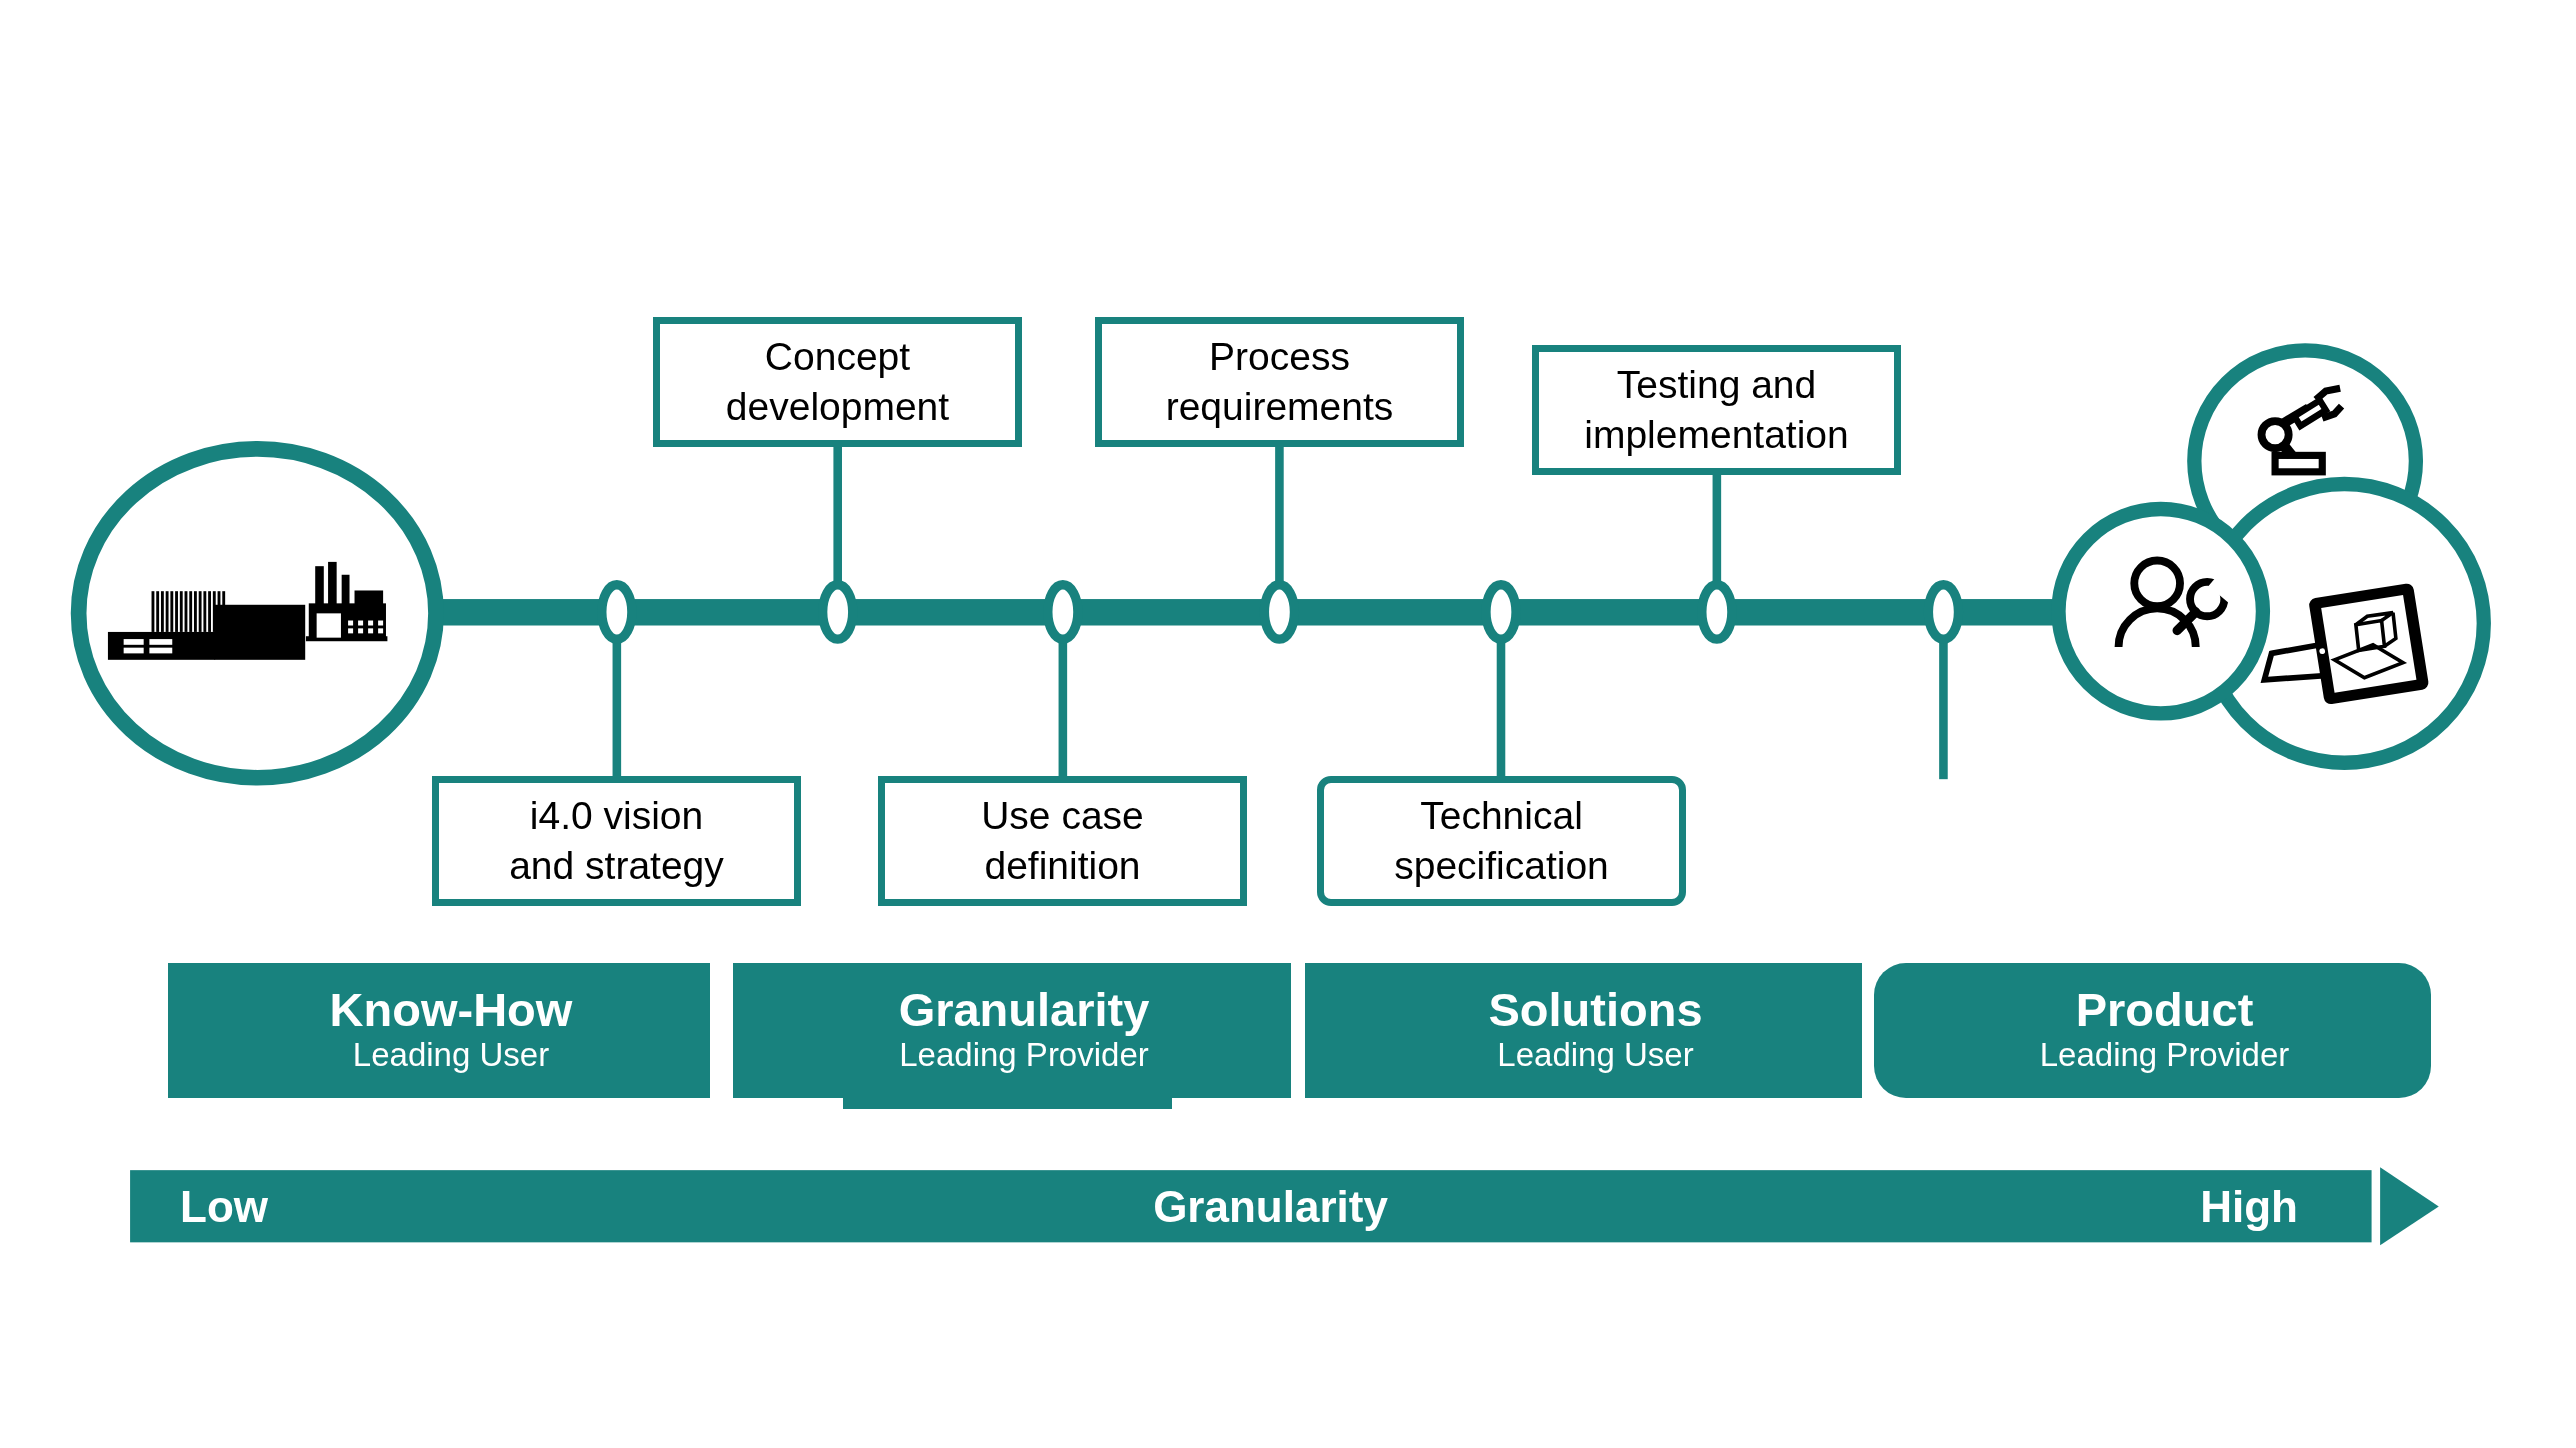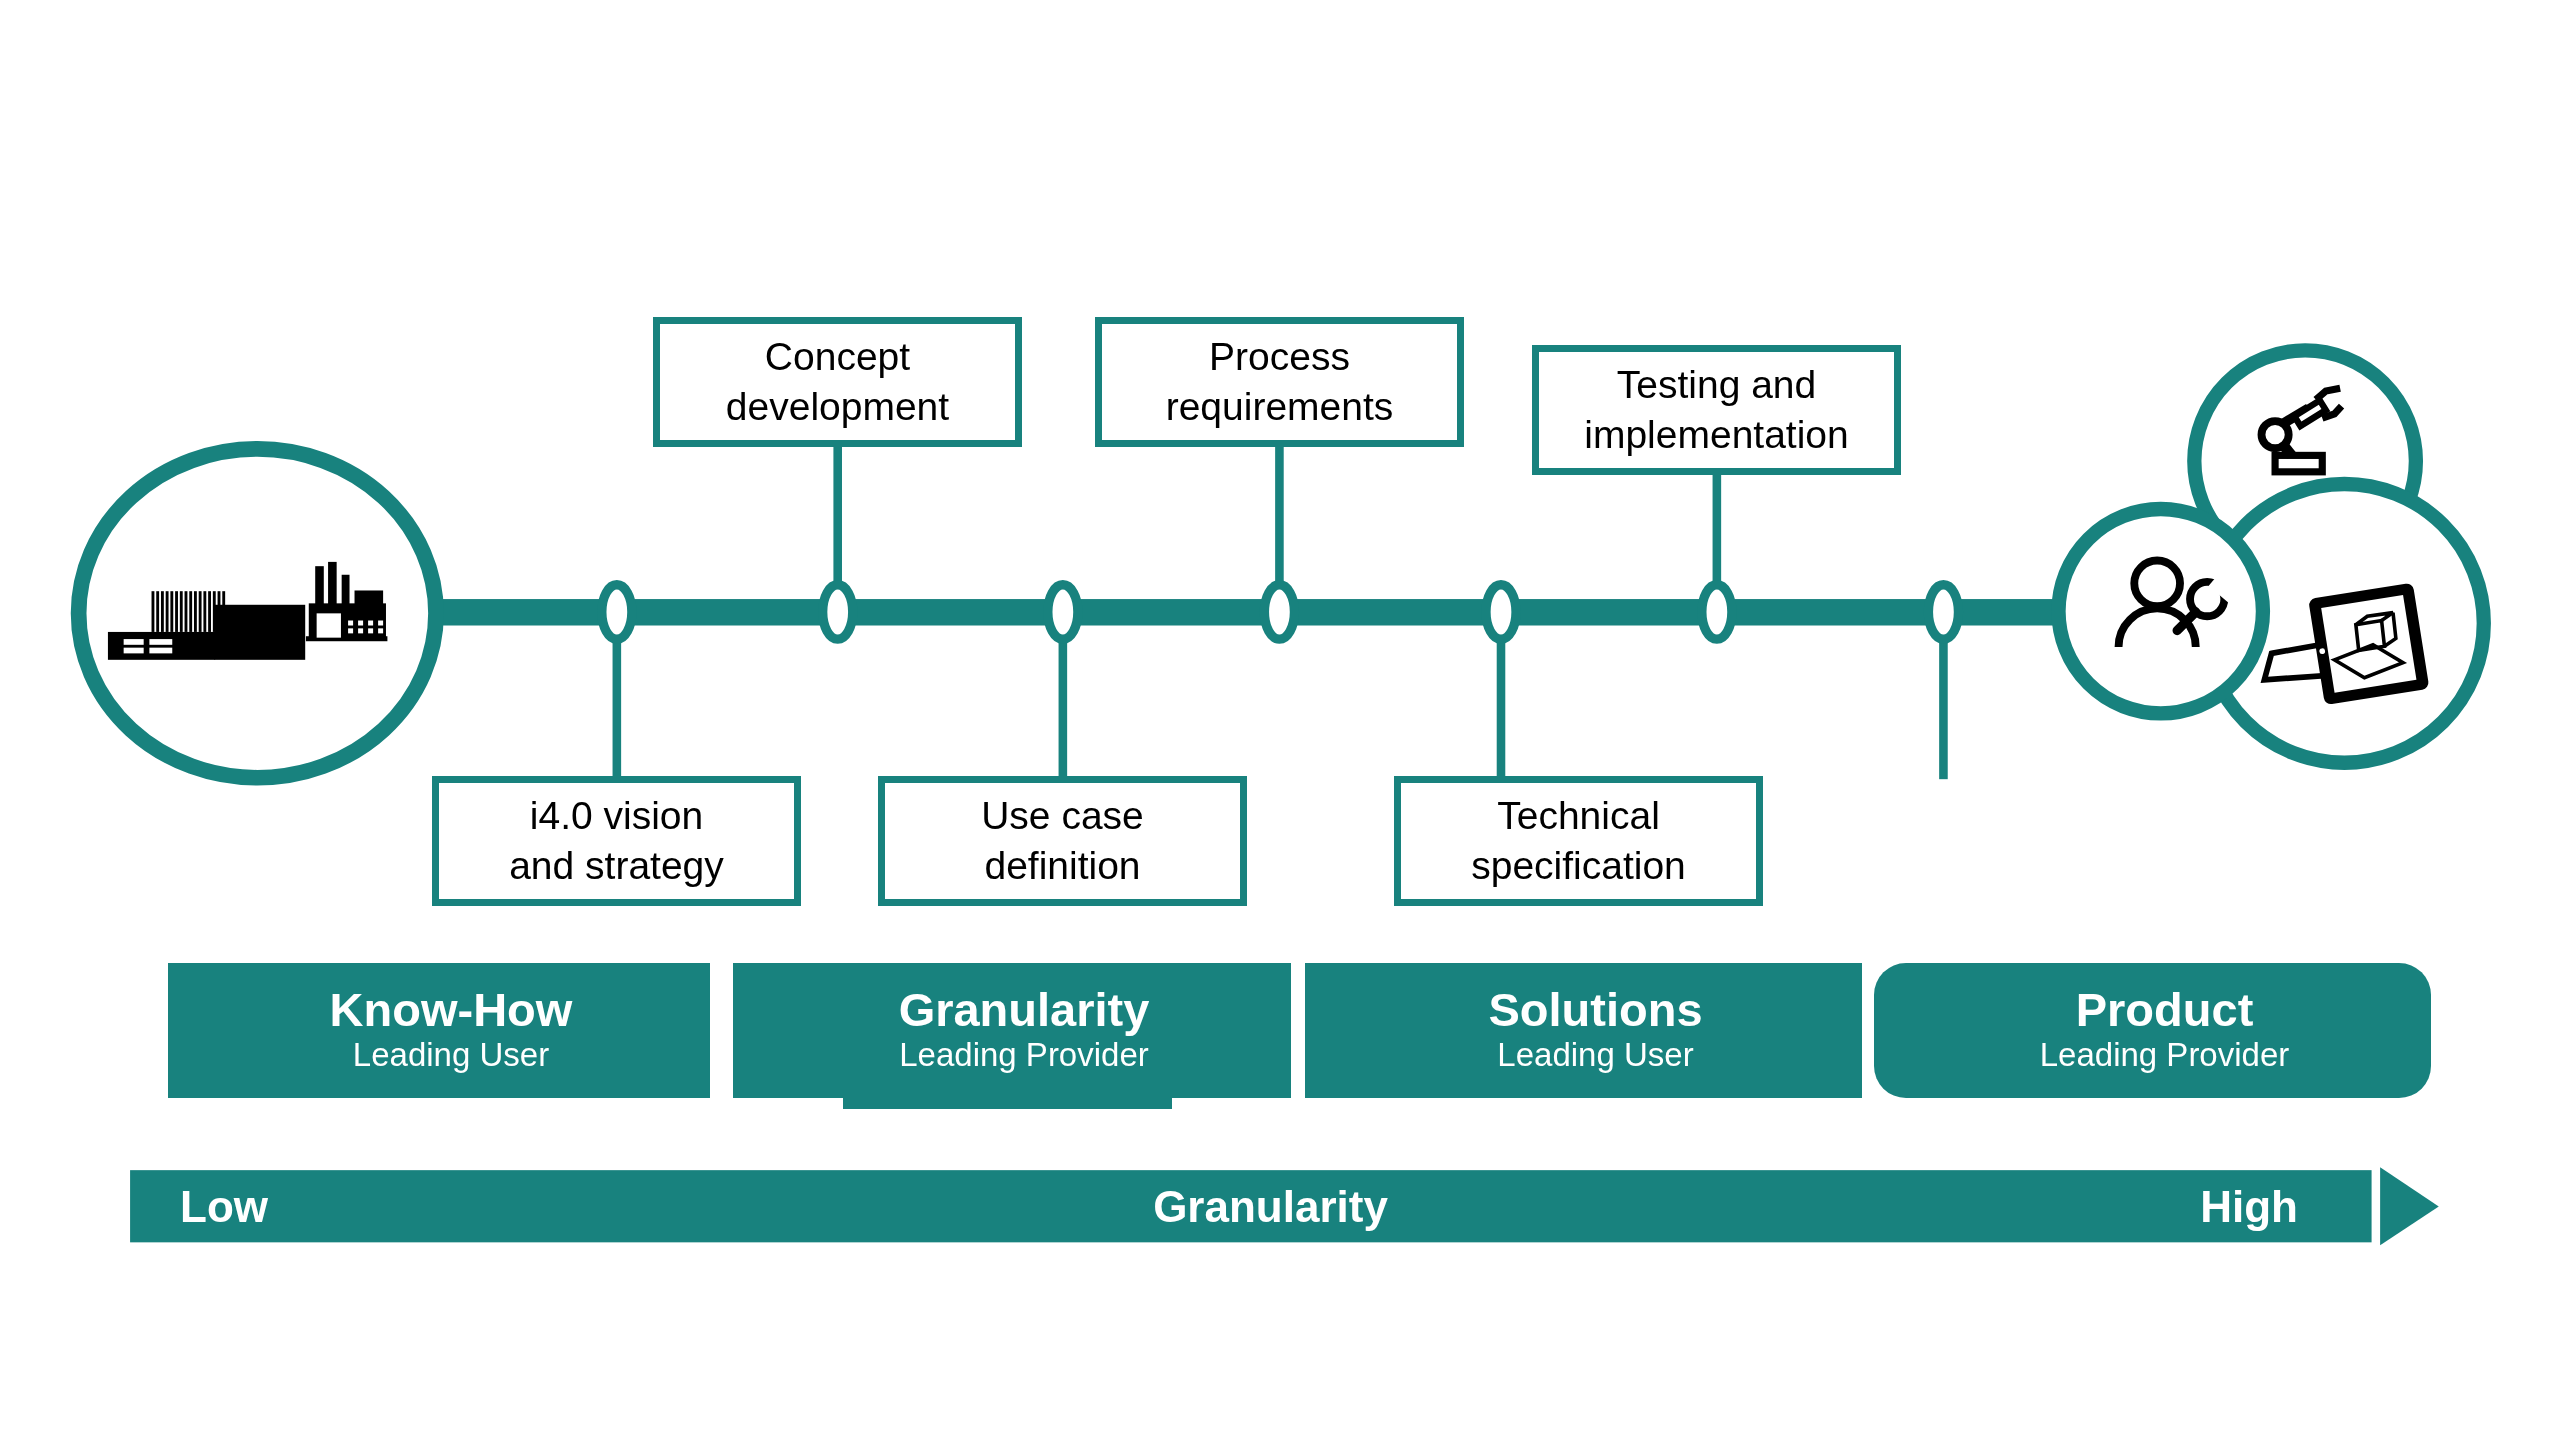--- a/index.html
+++ b/index.html
@@ -188,21 +188,21 @@
   </div>
 
   <div class="pbox row-bottom" style="left:432px;">
     <span>i4.0 vision</span>
     <span>and strategy</span>
   </div>
   <div class="pbox row-bottom" style="left:878px;">
     <span>Use case</span>
     <span>definition</span>
   </div>
-  <div class="pbox row-bottom" style="left:1394px;">
+  <div class="pbox row-bottom" style="left:1317px;border-radius:14px;">
     <span>Technical</span>
     <span>specification</span>
   </div>
 
   <div class="band" style="left:168px;width:542px;">
     <div class="band-title">Know-How</div>
     <div class="band-sub">Leading User</div>
   </div>
   <div class="band" style="left:733px;width:558px;">
     <div class="band-title">Granularity</div>

